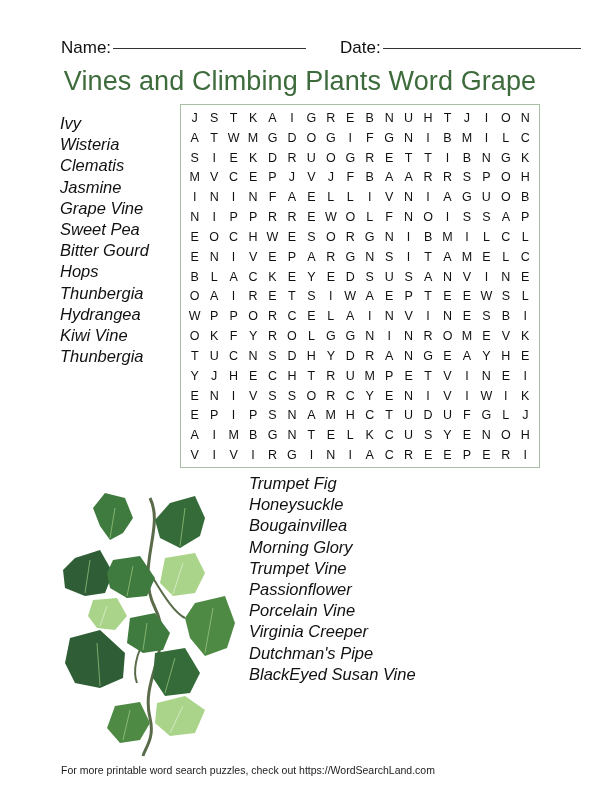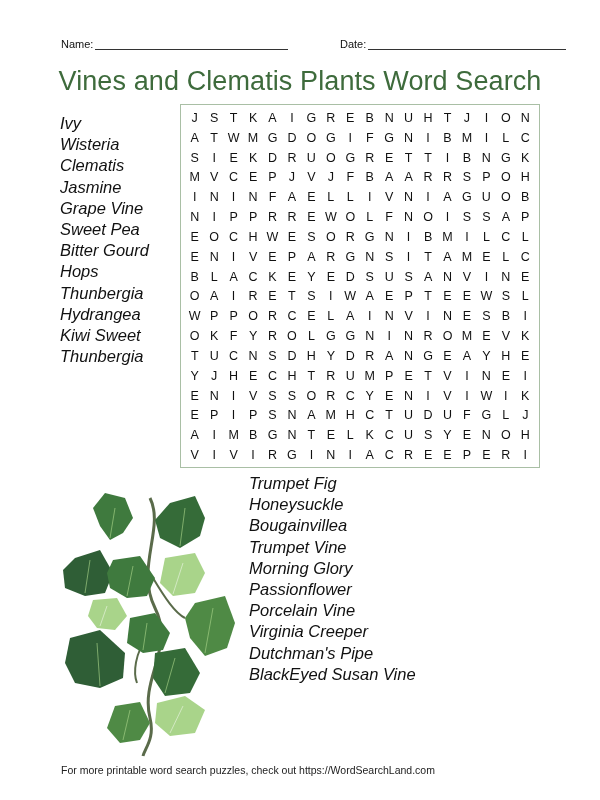--- a/index.html
+++ b/index.html
@@ -1,18 +1,18 @@
 <!DOCTYPE html>
 <html><head>
   <meta charset="utf-8">
   <style>
     html, body { margin: 0; padding: 0; background: #ffffff; }
     body { width: 600px; height: 800px; position: relative; overflow: hidden;
            font-family: "Liberation Sans", "DejaVu Sans", sans-serif; color: #111; }
-    .header-line { position: absolute; top: 38px; font-size: 11px; color: #111; display: flex; align-items: flex-end; }
+    .header-line { position: absolute; top: 38px; font-size: 17px; color: #111; display: flex; align-items: flex-start; }
     .header-line .rule { display: inline-block; border-bottom: 1px solid #333; height: 10px; margin-left: 2px; }
     #name-field { left: 61px; }
     #name-field .rule { width: 193px; }
     #date-field { left: 312px; padding-left: 28px; }
     #date-field .rule { width: 198px; }
     .title { position: absolute; top: 66px; left: 0; width: 600px; text-align: center;
              font-size: 27px; color: #3e6b3c; letter-spacing: 0.1px; }
     .grid { position: absolute; left: 180px; top: 104px; width: 360px; height: 364px;
             border: 1.5px solid #a9bfa5; box-sizing: border-box;
             display: grid; grid-template-columns: repeat(17, 1fr); grid-template-rows: repeat(17, 1fr);
@@ -30,21 +30,21 @@
 
 <div class="header-line" id="name-field">
   <span>Name:</span>
   <span class="rule"></span>
 </div>
 <div class="header-line" id="date-field">
   <span>Date:</span>
   <span class="rule"></span>
 </div>
 
-<div class="title">Vines and Clematis Plants Word Search</div>
+<div class="title">Vines and Climbing Plants Word Grape</div>
 
 <div class="grid" id="grid" style="grid-template-columns: repeat(18, 1fr); grid-template-rows: repeat(18, 1fr);">
     <div class="cell">J</div>
     <div class="cell">S</div>
     <div class="cell">T</div>
     <div class="cell">K</div>
     <div class="cell">A</div>
     <div class="cell">I</div>
     <div class="cell">G</div>
     <div class="cell">R</div>
@@ -370,29 +370,29 @@
     <div class="word">Ivy</div>
     <div class="word">Wisteria</div>
     <div class="word">Clematis</div>
     <div class="word">Jasmine</div>
     <div class="word">Grape Vine</div>
     <div class="word">Sweet Pea</div>
     <div class="word">Bitter Gourd</div>
     <div class="word">Hops</div>
     <div class="word">Thunbergia</div>
     <div class="word">Hydrangea</div>
-    <div class="word">Kiwi Sweet</div>
+    <div class="word">Kiwi Vine</div>
     <div class="word">Thunbergia</div>
   </div>
 <div class="wordlist" id="list-right">
     <div class="word">Trumpet Fig</div>
     <div class="word">Honeysuckle</div>
     <div class="word">Bougainvillea</div>
+    <div class="word">Morning Glory</div>
     <div class="word">Trumpet Vine</div>
-    <div class="word">Morning Glory</div>
     <div class="word">Passionflower</div>
     <div class="word">Porcelain Vine</div>
     <div class="word">Virginia Creeper</div>
     <div class="word">Dutchman's Pipe</div>
     <div class="word">BlackEyed Susan Vine</div>
   </div>
 
 <svg class="ivy" viewBox="0 0 190 280">
 
   <path d="M95 20 C110 50, 80 90, 100 130 C120 170, 85 200, 95 240 C100 260, 90 270, 88 278" stroke="#5a6b4a" stroke-width="3" fill="none"></path>

